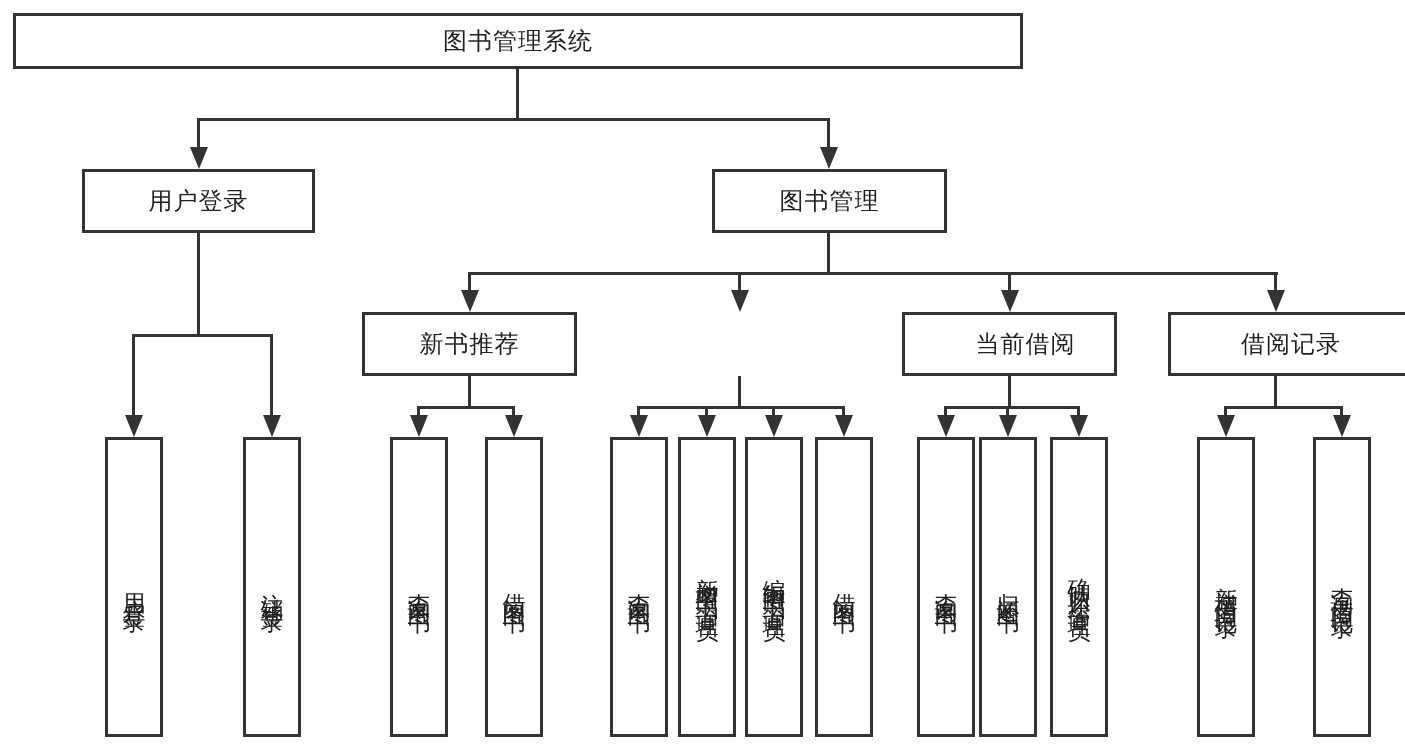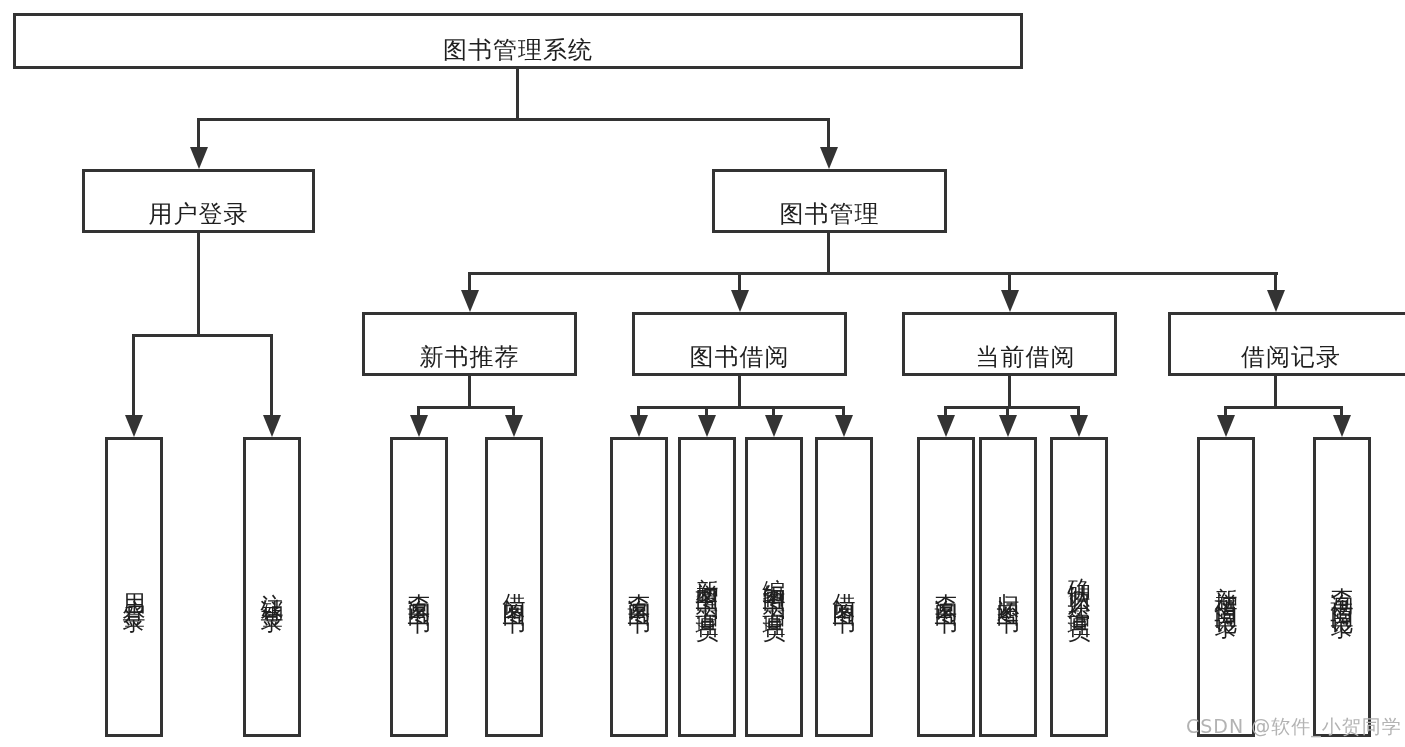--- a/index.html
+++ b/index.html
@@ -3,21 +3,21 @@
 <meta charset="utf-8">
 <style>
   html,body{margin:0;padding:0;background:#ffffff;}
   #stage{
     position:relative;width:1405px;height:747px;background:#ffffff;
     font-family:"DejaVu Sans",sans-serif;color:#1f1f1f;overflow:hidden;
   }
   
   .node{
     position:absolute;box-sizing:border-box;border:3px solid #333333;background:#ffffff;
-    display:flex;align-items:flex-end;justify-content:center;
+    display:flex;align-items:center;justify-content:center;
     font-size:24px;letter-spacing:1px;white-space:nowrap;
   }
   
   .leaf{
     position:absolute;box-sizing:border-box;border:3px solid #333333;background:#ffffff;
     width:58px;height:300px;top:437px;
     display:flex;align-items:center;justify-content:center;
   }
   .leaf span{
     writing-mode:vertical-rl;text-orientation:mixed;
@@ -44,23 +44,20 @@
 
   <div class="node" style="left:82px;top:169px;width:233px;height:64px;">
     <span>用户登录</span>
   </div>
   <div class="node" style="left:712px;top:169px;width:235px;height:64px;">
     <span>图书管理</span>
   </div>
 
   <div class="node" style="left:362px;top:312px;width:215px;height:64px;">
     <span>新书推荐</span>
-  </div>
-  <div class="node" style="left:632px;top:312px;width:215px;height:64px;">
-    <span>图书借阅</span>
   </div>
   <div class="node" style="left:902px;top:312px;width:215px;height:64px;padding-left:32px;">
     <span>当前借阅</span>
   </div>
   <div class="node" style="left:1168px;top:312px;width:246px;height:64px;">
     <span>借阅记录</span>
   </div>
 
   <div class="leaf" style="left:105px;">
     <span>用户登录</span>
@@ -154,15 +151,14 @@
   <i class="ah" style="left:630px;top:415px;"></i>
   <i class="ah" style="left:698px;top:415px;"></i>
   <i class="ah" style="left:765px;top:415px;"></i>
   <i class="ah" style="left:835px;top:415px;"></i>
   <i class="ah" style="left:937px;top:415px;"></i>
   <i class="ah" style="left:999px;top:415px;"></i>
   <i class="ah" style="left:1070px;top:415px;"></i>
   <i class="ah" style="left:1217px;top:415px;"></i>
   <i class="ah" style="left:1333px;top:415px;"></i>
 
-  <div class="watermark">CSDN @软件_小贺同学</div>
 
 </div>
 
 </body></html>

